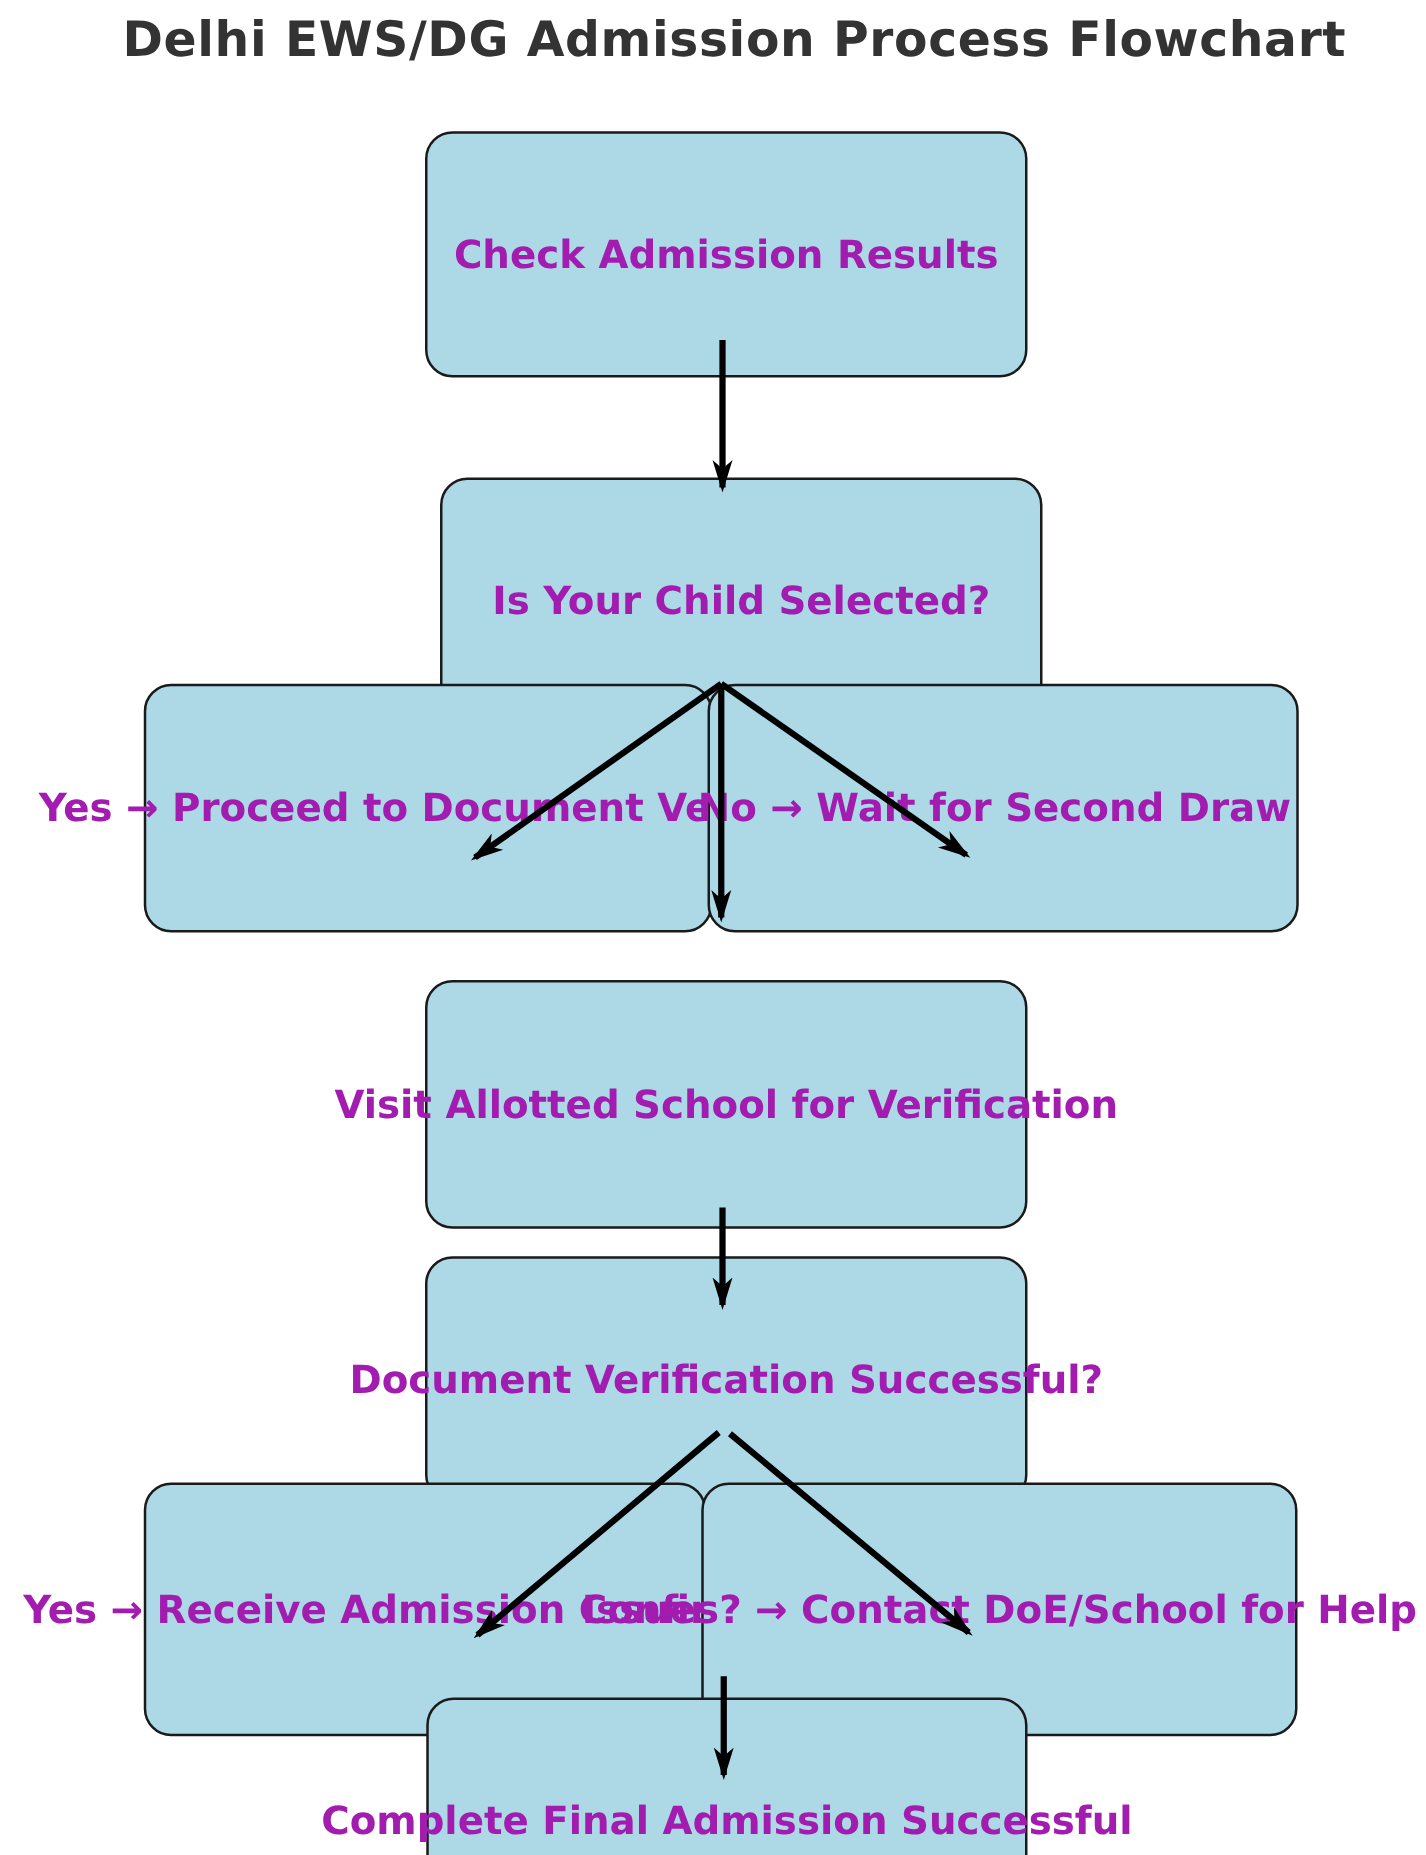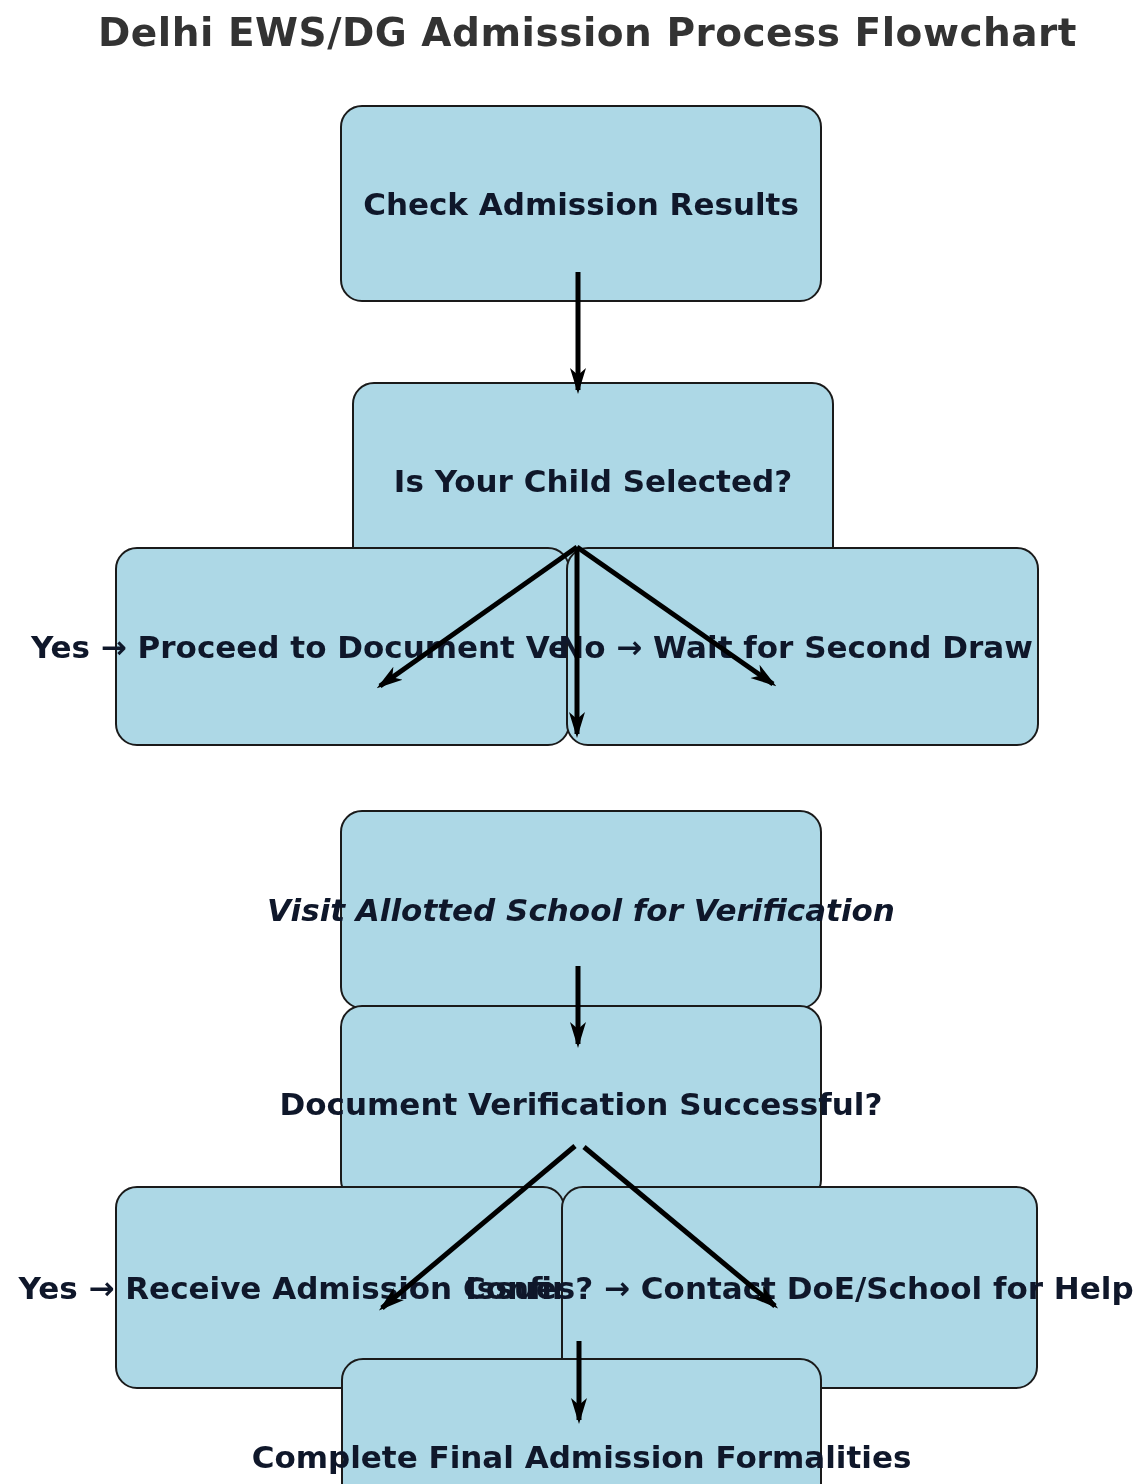--- a/index.html
+++ b/index.html
@@ -30,21 +30,21 @@
     border-radius:22px;
     display:flex;
     align-items:center;
     justify-content:center;
   }
   .lbl{
     position:relative;
     white-space:nowrap;
     font-size:31px;
     font-weight:bold;
-    color:#0f172a;
+    color:#a21caf;
   }
   .edges{
     position:absolute;
     top:0;left:0;
     pointer-events:none;
   }
 </style>
 </head>
 <body>
 
@@ -61,38 +61,38 @@
   </div>
 
   <div class="node" style="left:115px;top:547px;width:451px;height:195px;">
     <span class="lbl" style="left:36px;">Yes → Proceed to Document Verification</span>
   </div>
 
   <div class="node" style="left:566px;top:547px;width:469px;height:195px;">
     <span class="lbl" style="left:-7px;">No → Wait for Second Draw</span>
   </div>
 
-  <div class="node" style="left:340px;top:810px;width:478px;height:195px;font-style:italic;">
+  <div class="node" style="left:340px;top:784px;width:478px;height:195px;">
     <span class="lbl">Visit Allotted School for Verification</span>
   </div>
 
   <div class="node" style="left:340px;top:1005px;width:478px;height:193px;justify-content:center;">
     <span class="lbl">Document Verification Successful?</span>
   </div>
 
   <div class="node" style="left:115px;top:1186px;width:446px;height:199px;">
     <span class="lbl" style="left:14px;">Yes → Receive Admission Confirmation</span>
   </div>
 
   <div class="node" style="left:561px;top:1186px;width:473px;height:199px;">
     <span class="lbl">Issues? → Contact DoE/School for Help</span>
   </div>
 
   <div class="node" style="left:341px;top:1358px;width:477px;height:194px;">
-    <span class="lbl">Complete Final Admission Formalities</span>
+    <span class="lbl">Complete Final Admission Successful</span>
   </div>
 
   <svg class="edges" width="1141" height="1484" viewBox="0 0 1141 1484">
     <defs>
       <marker id="ah" viewBox="0 0 26 18" refX="22" refY="9" markerWidth="26" markerHeight="18" markerUnits="userSpaceOnUse" orient="auto">
         <path d="M0,1 L26,9 L0,17 L7,9 Z" fill="#000000"></path>
       </marker>
     </defs>
     <line x1="578" y1="272" x2="578" y2="390" stroke="#000" stroke-width="5" marker-end="url(#ah)"></line>
     <line x1="577" y1="547" x2="380" y2="686" stroke="#000" stroke-width="5" marker-end="url(#ah)"></line>

